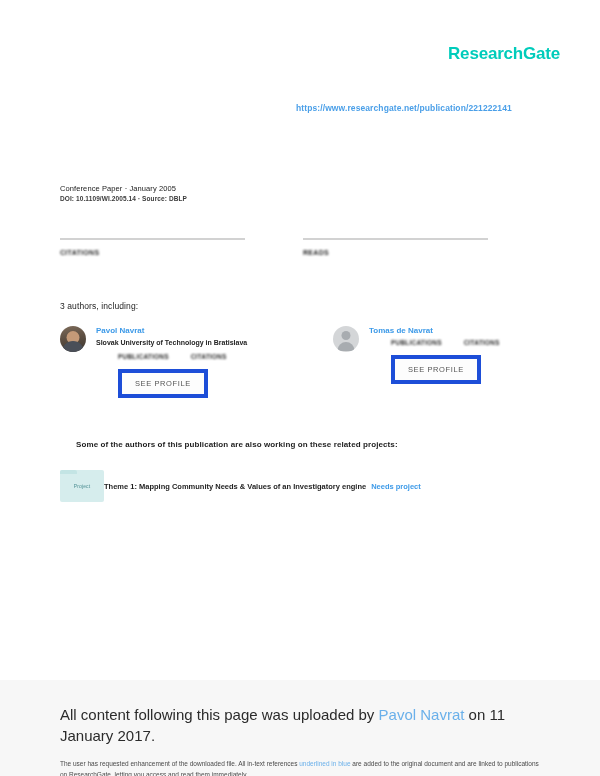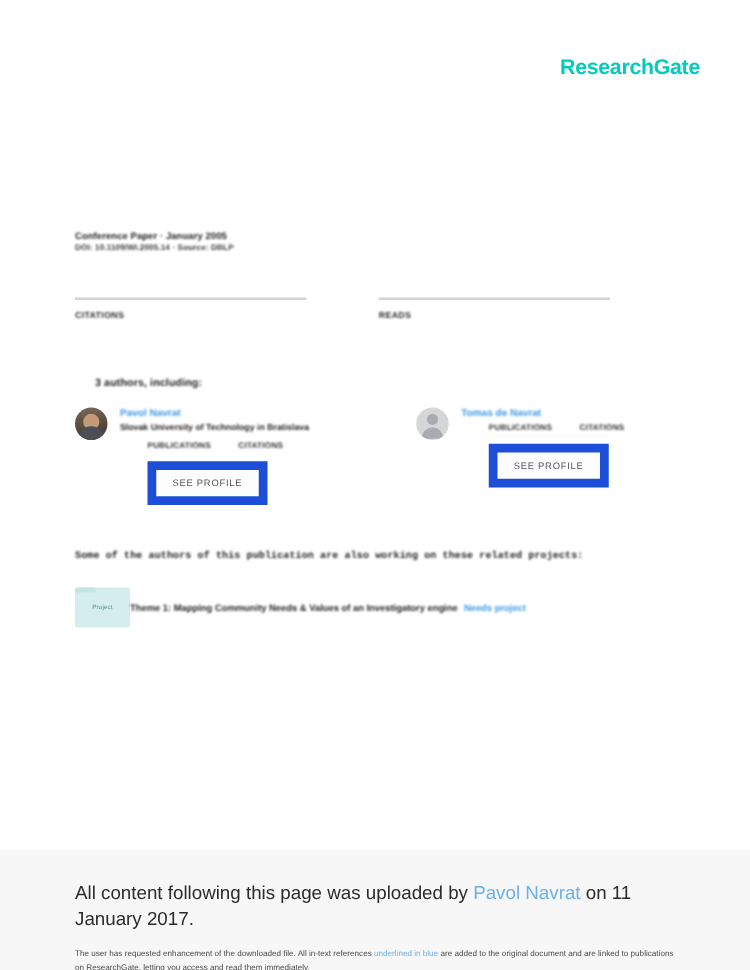--- a/index.html
+++ b/index.html
@@ -68,21 +68,21 @@
   }
 
   
   .meta-block {
     position: absolute;
     top: 184px;
     left: 60px;
   }
   .meta-type {
     font-size: 7.5px;
-    font-weight: bold;
+    font-weight: normal;
     color: #1a1a1a;
     letter-spacing: 0.1px;
     filter: blur(0.7px);
     margin-bottom: 2px;
   }
   .meta-doi {
     font-size: 6.5px;
     font-weight: bold;
     color: #3a3a3a;
     letter-spacing: 0.1px;
@@ -117,23 +117,23 @@
     color: #1a1a1a;
     filter: blur(0.9px);
     opacity: 0.05;
     margin-top: 2px;
   }
 
   
   .authors-heading {
     position: absolute;
     top: 301px;
-    left: 76px;
+    left: 60px;
     font-size: 8.5px;
-    font-weight: bold;
+    font-weight: normal;
     color: #1e1e1e;
     letter-spacing: 0.1px;
     filter: blur(0.7px);
   }
 
   .authors-grid {
     position: absolute;
     top: 326px;
     left: 60px;
     width: 490px;
@@ -222,39 +222,38 @@
     font-size: 6.5px;
     font-weight: bold;
     color: #2e2e2e;
     letter-spacing: 0.2px;
     filter: blur(0.85px);
   }
   .see-profile {
     display: inline-block;
     margin-left: 22px;
     padding: 6px 13px;
-    border: 7px solid #1d4ed8;
+    border: 4px solid #1d4ed8;
     background: #fdfdfd;
     font-size: 7.5px;
     color: #555555;
     letter-spacing: 0.6px;
     filter: blur(0.18px);
   }
 
   
   .projects-heading {
     position: absolute;
     top: 440px;
-    left: 60px;
+    left: 76px;
     font-size: 8px;
     font-weight: bold;
     color: #1e1e1e;
     letter-spacing: 0.1px;
     filter: blur(0.7px);
-    font-family: Liberation Mono, monospace;
   }
   .project-row {
     position: absolute;
     top: 470px;
     left: 60px;
     width: 480px;
     display: flex;
     align-items: center;
   }
   .project-icon {
@@ -323,20 +322,23 @@
 </style>
 </head>
 <body>
 
 <div class="page">
 
   <div class="brand-row">
     <div class="brand-logo">ResearchGate</div>
   </div>
 
+  <div class="url-row">
+    <div class="url-link">https://www.researchgate.net/publication/221222141</div>
+  </div>
 
   <div class="pub-title"></div>
 
   <div class="meta-block">
     <div class="meta-type">Conference Paper · January 2005</div>
     <div class="meta-doi">DOI: 10.1109/WI.2005.14 · Source: DBLP</div>
   </div>
 
   <div class="stats-row">
     <div class="stat-col">

